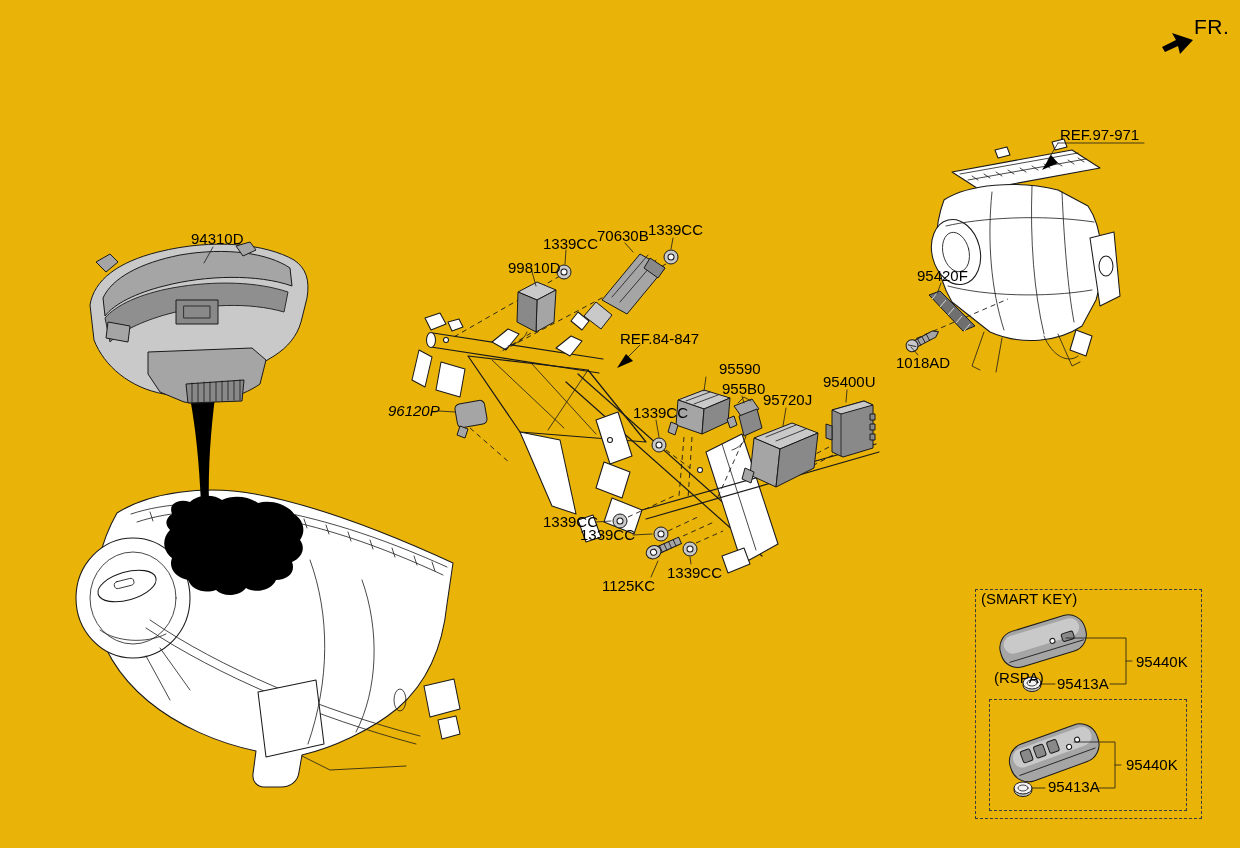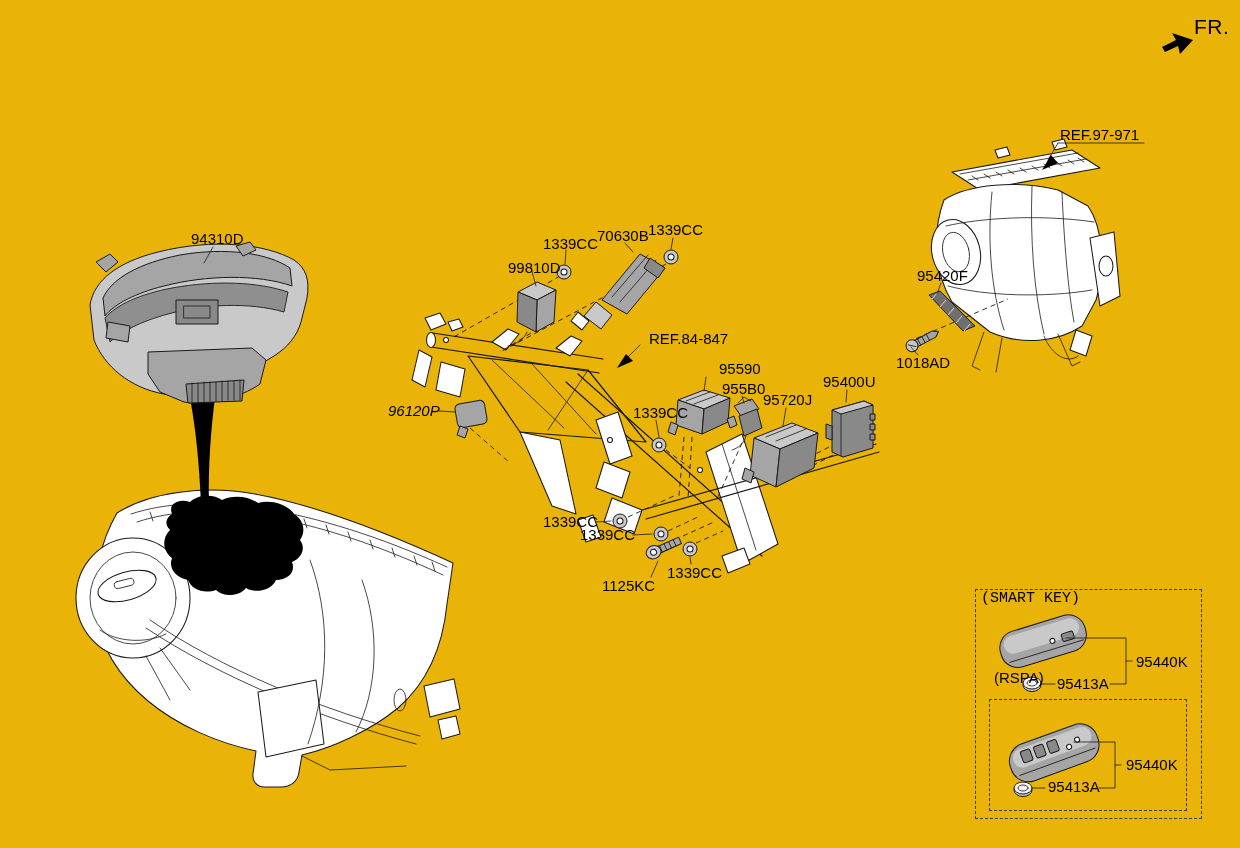--- a/index.html
+++ b/index.html
@@ -290,34 +290,34 @@
 
   <div class="dashedbox" style="left:975px; top:589px; width:227px; height:230px;"></div>
   <div class="dashedbox" style="left:989px; top:699px; width:198px; height:112px;"></div>
 
   <div class="lbl fr" style="left:1194px; top:16px;">FR.</div>
   <div class="lbl" style="left:191px;  top:231px;">94310D</div>
   <div class="lbl" style="left:508px;  top:253px;margin-top:7px;">99810D</div>
   <div class="lbl" style="left:543px;  top:236px;">1339CC</div>
   <div class="lbl" style="left:597px;  top:228px;">70630B</div>
   <div class="lbl" style="left:648px;  top:222px;">1339CC</div>
-  <div class="lbl" style="left:649px;  top:331px;">REF.84-847</div>
+  <div class="lbl" style="left:620px;  top:331px;">REF.84-847</div>
   <div class="lbl" style="left:1060px; top:127px;">REF.97-971</div>
   <div class="lbl" style="left:917px;  top:268px;">95420F</div>
   <div class="lbl" style="left:896px;  top:355px;text-align:right;">1018AD</div>
   <div class="lbl" style="left:388px;  top:403px;font-style:italic;">96120P</div>
   <div class="lbl" style="left:719px;  top:361px;">95590</div>
   <div class="lbl" style="left:722px;  top:381px;">955B0</div>
   <div class="lbl" style="left:763px;  top:392px;">95720J</div>
   <div class="lbl" style="left:823px;  top:374px;">95400U</div>
   <div class="lbl" style="left:633px;  top:405px;">1339CC</div>
   <div class="lbl" style="left:543px;  top:514px;">1339CC</div>
   <div class="lbl" style="left:580px;  top:527px;">1339CC</div>
   <div class="lbl" style="left:602px;  top:578px;">1125KC</div>
   <div class="lbl" style="left:667px;  top:565px;">1339CC</div>
-  <div class="lbl" style="left:981px;  top:591px;font-family:Liberation Mono, monospace;">(SMART KEY)</div>
+  <div class="lbl" style="left:981px;  top:591px;">(SMART KEY)</div>
   <div class="lbl" style="left:1136px; top:654px;">95440K</div>
   <div class="lbl" style="left:1057px; top:676px;">95413A</div>
   <div class="lbl" style="left:994px;  top:670px;">(RSPA)</div>
   <div class="lbl" style="left:1126px; top:757px;">95440K</div>
   <div class="lbl" style="left:1048px; top:779px;">95413A</div>
 
 </div>
 
 </body></html>

